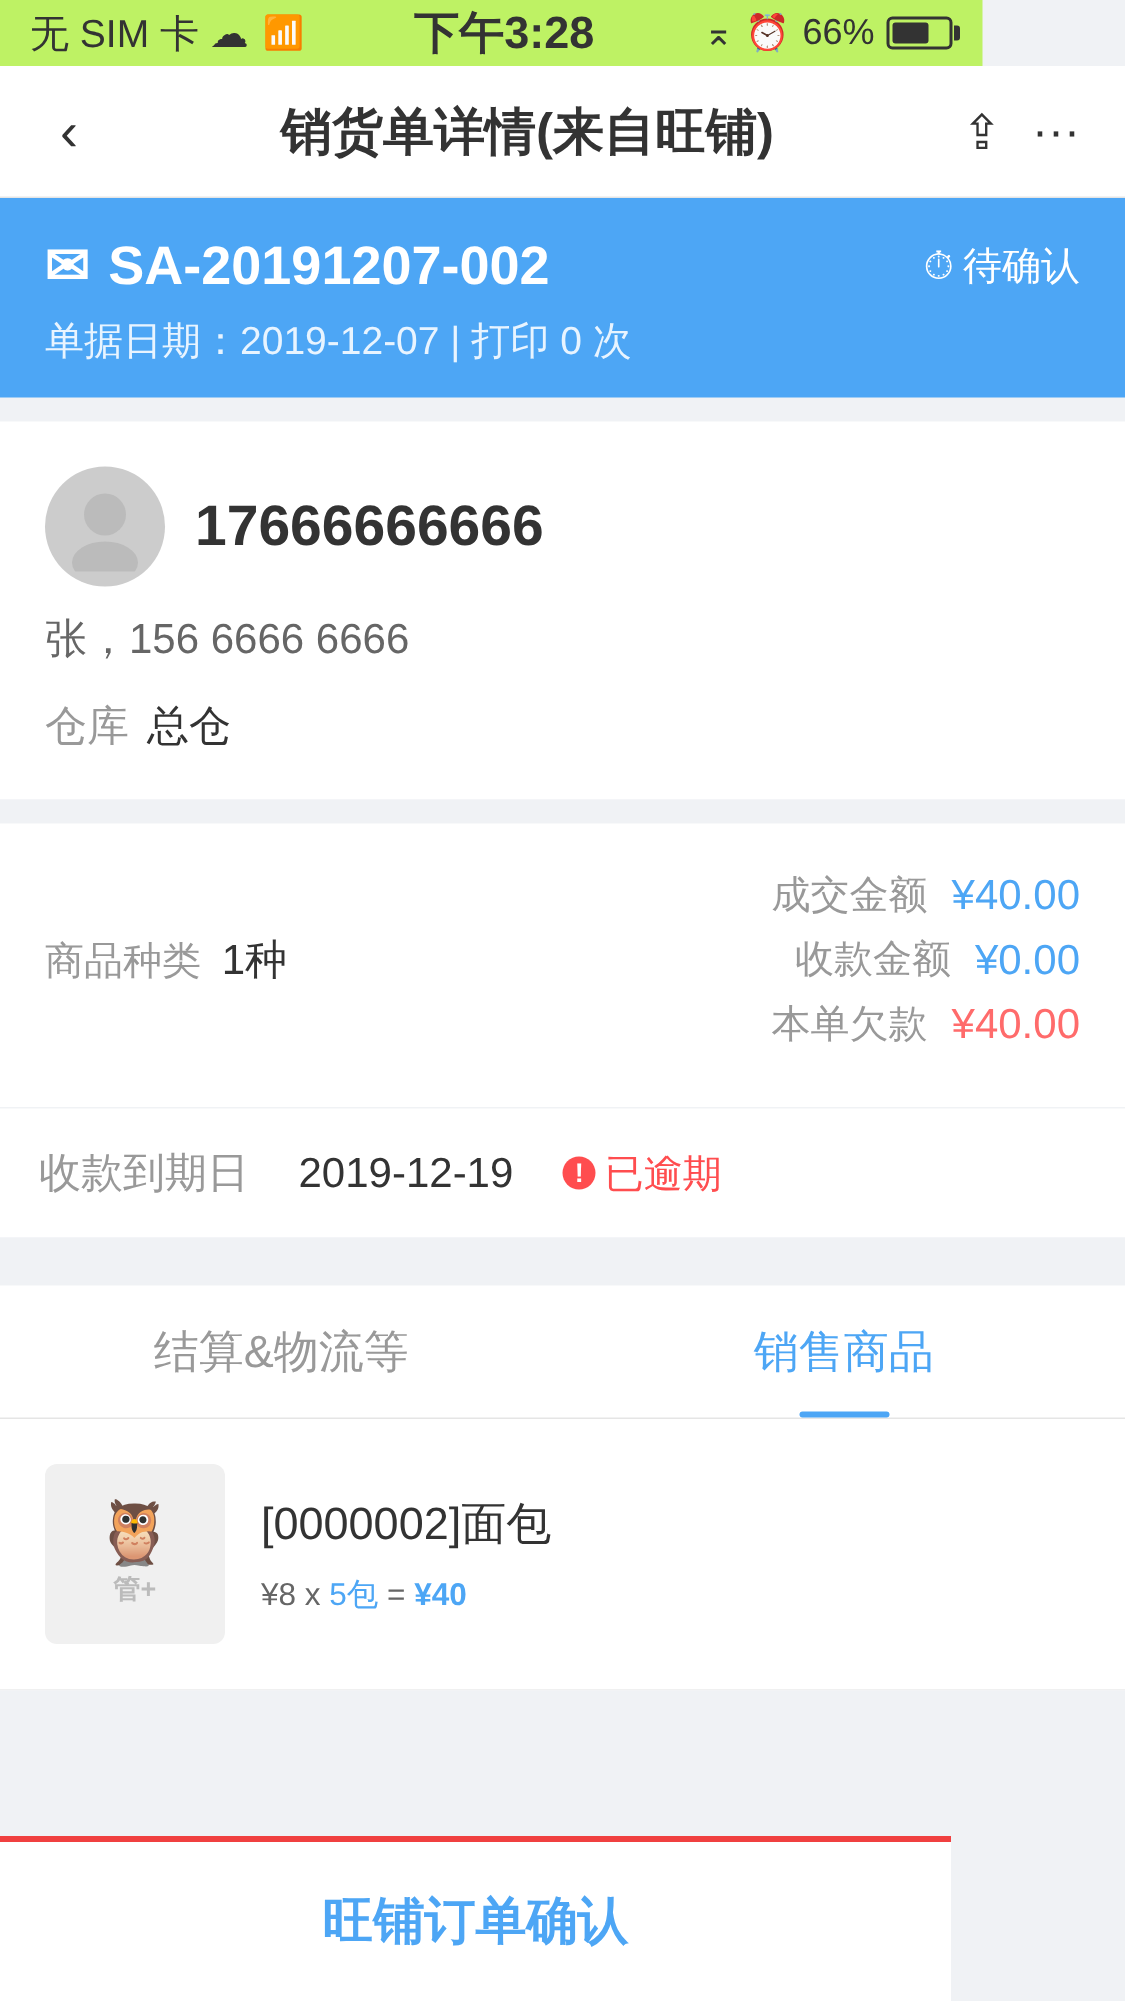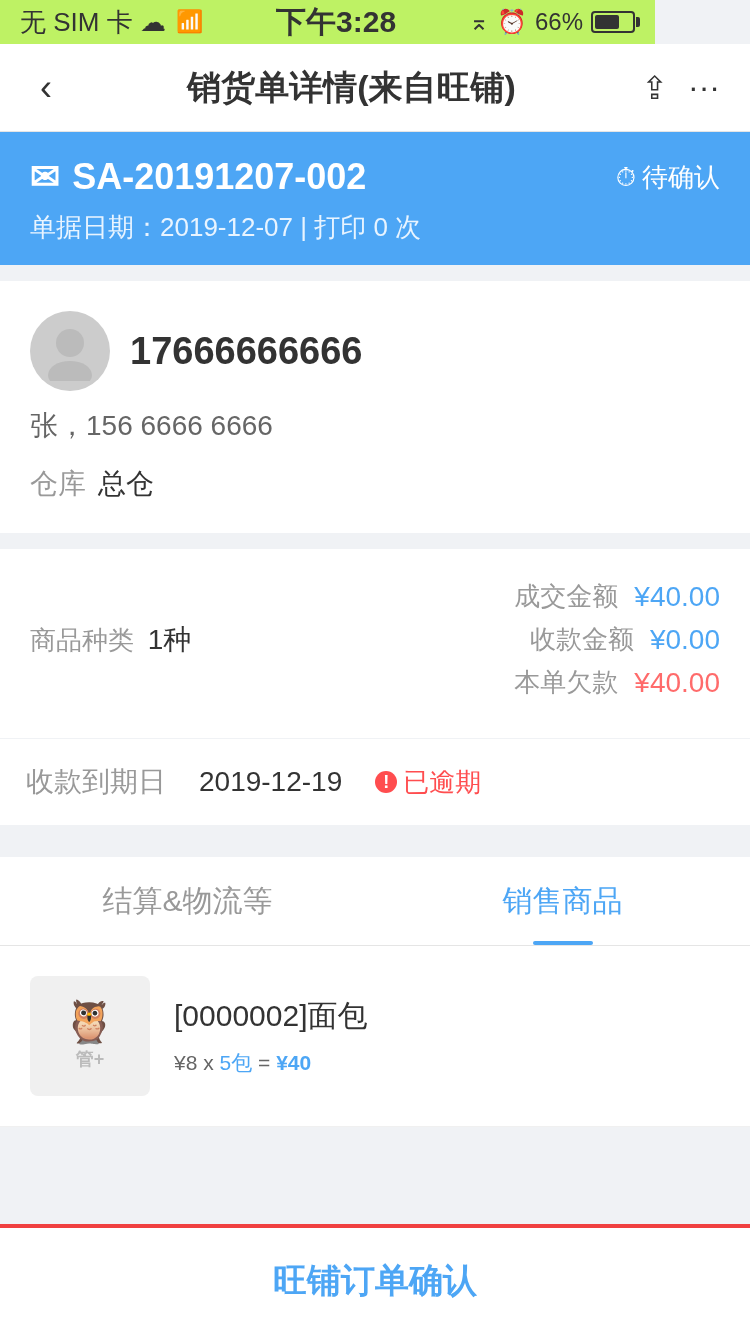--- a/index.html
+++ b/index.html
@@ -321,21 +321,21 @@
     .empty-space {
       height: 200px;
       background: #f0f2f5;
     }
 
     
     .bottom-bar {
       position: fixed;
       bottom: 0;
       left: 0;
-      width: 750px;
+      width: 634px;
       height: 110px;
       background: #fff;
       display: flex;
       align-items: center;
       justify-content: flex-start;
       border-top: 4px solid #f04040;
       padding: 0 30px;
     }
     .confirm-btn {
       width: 100%;

